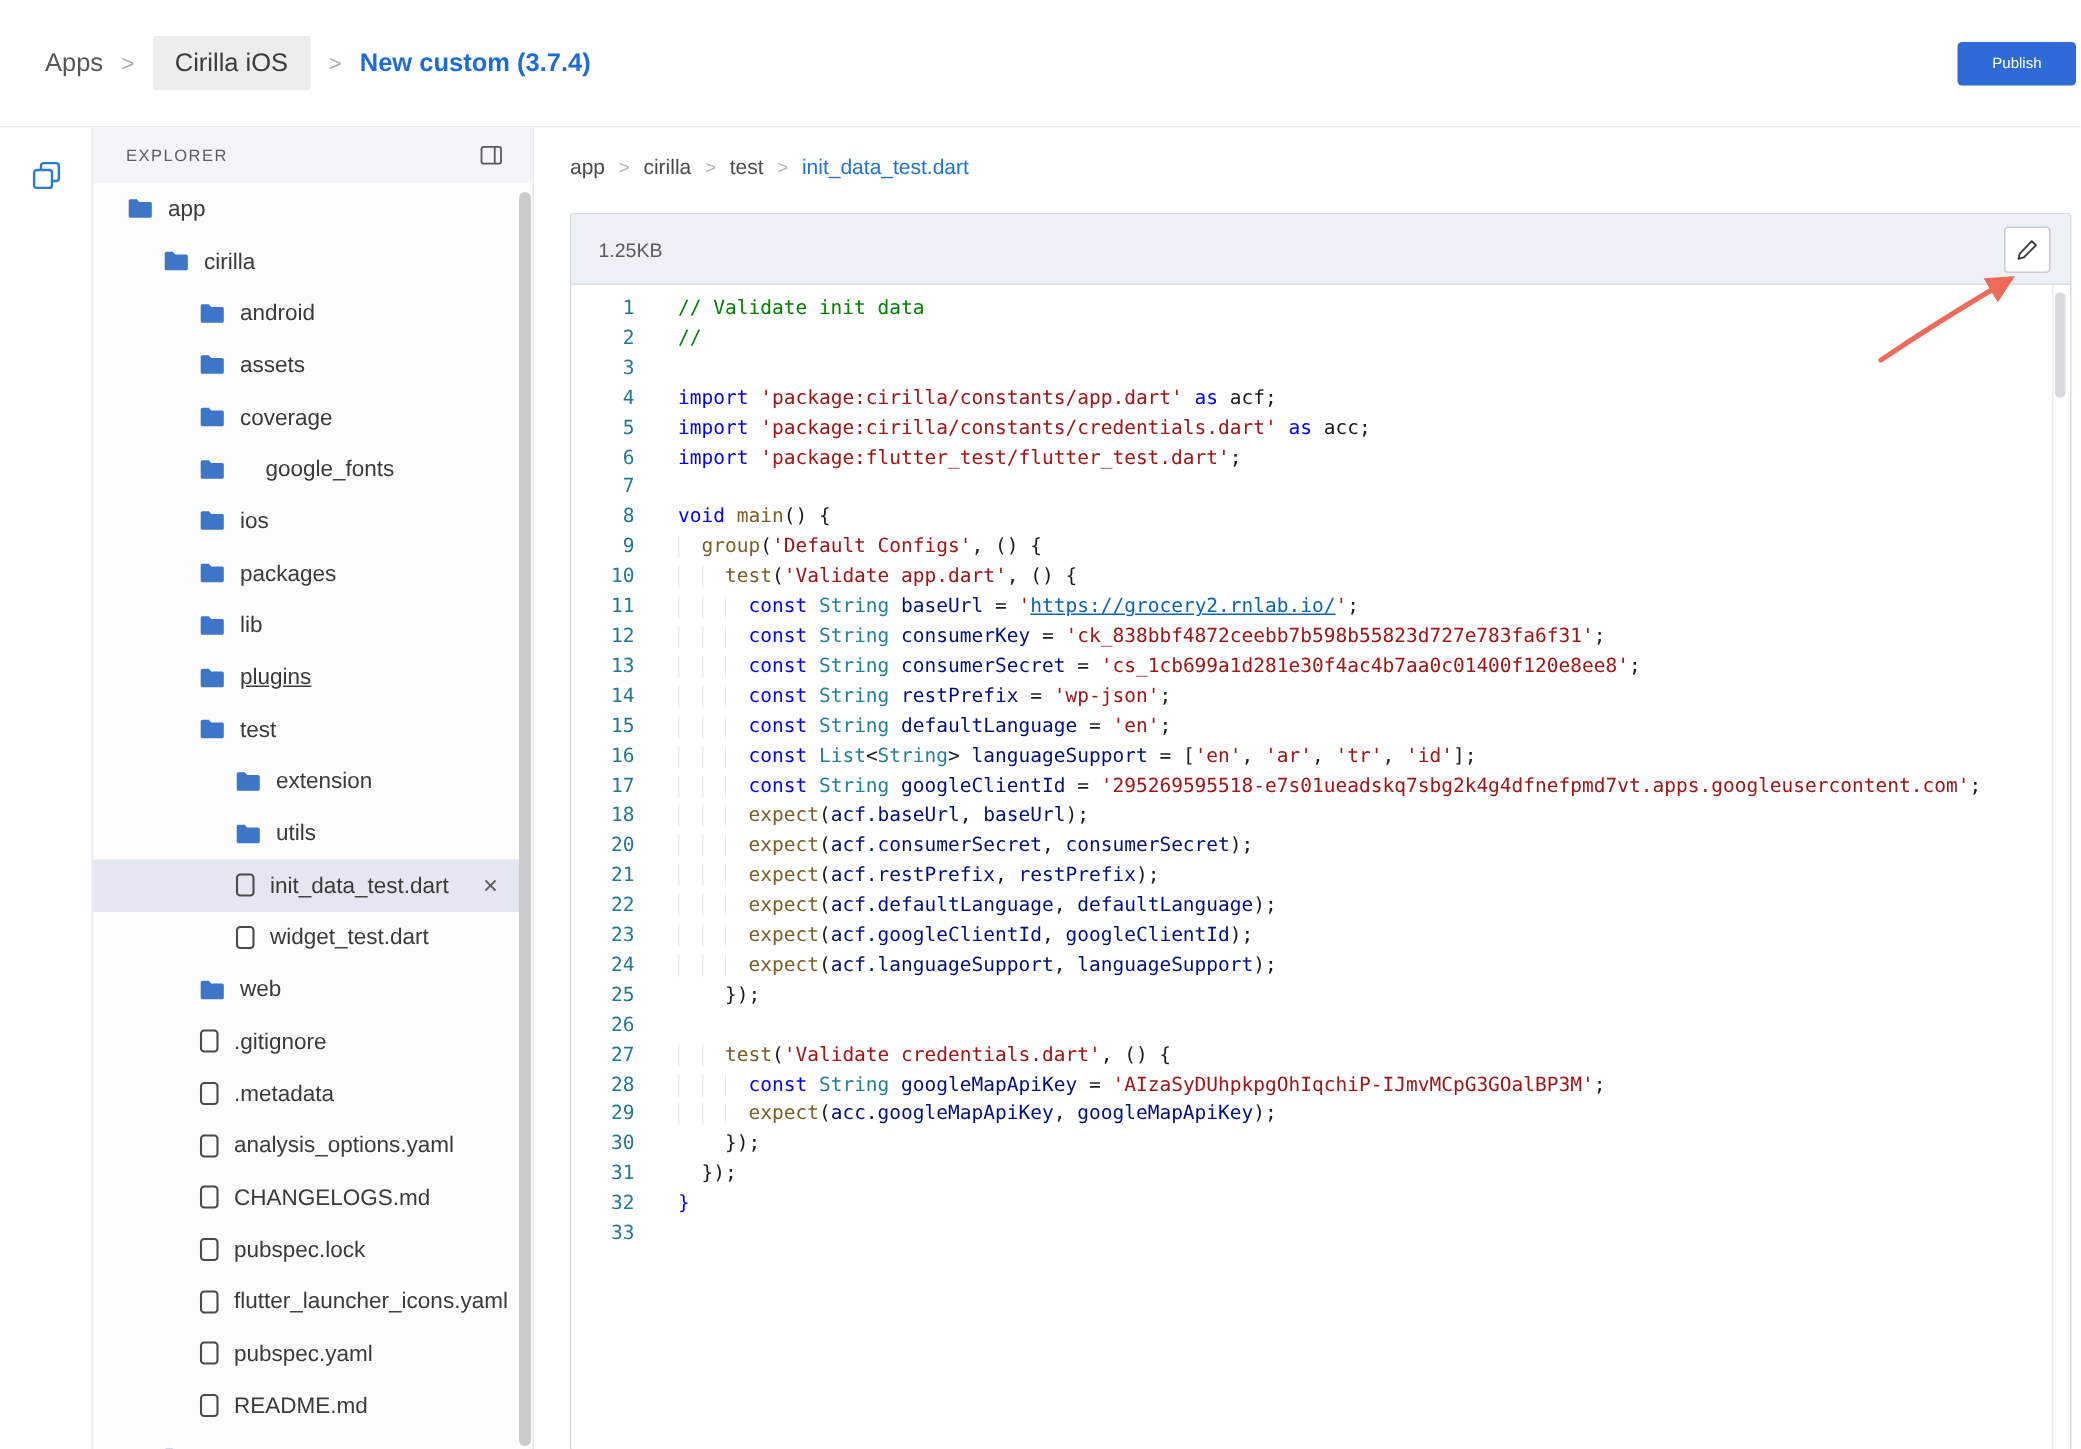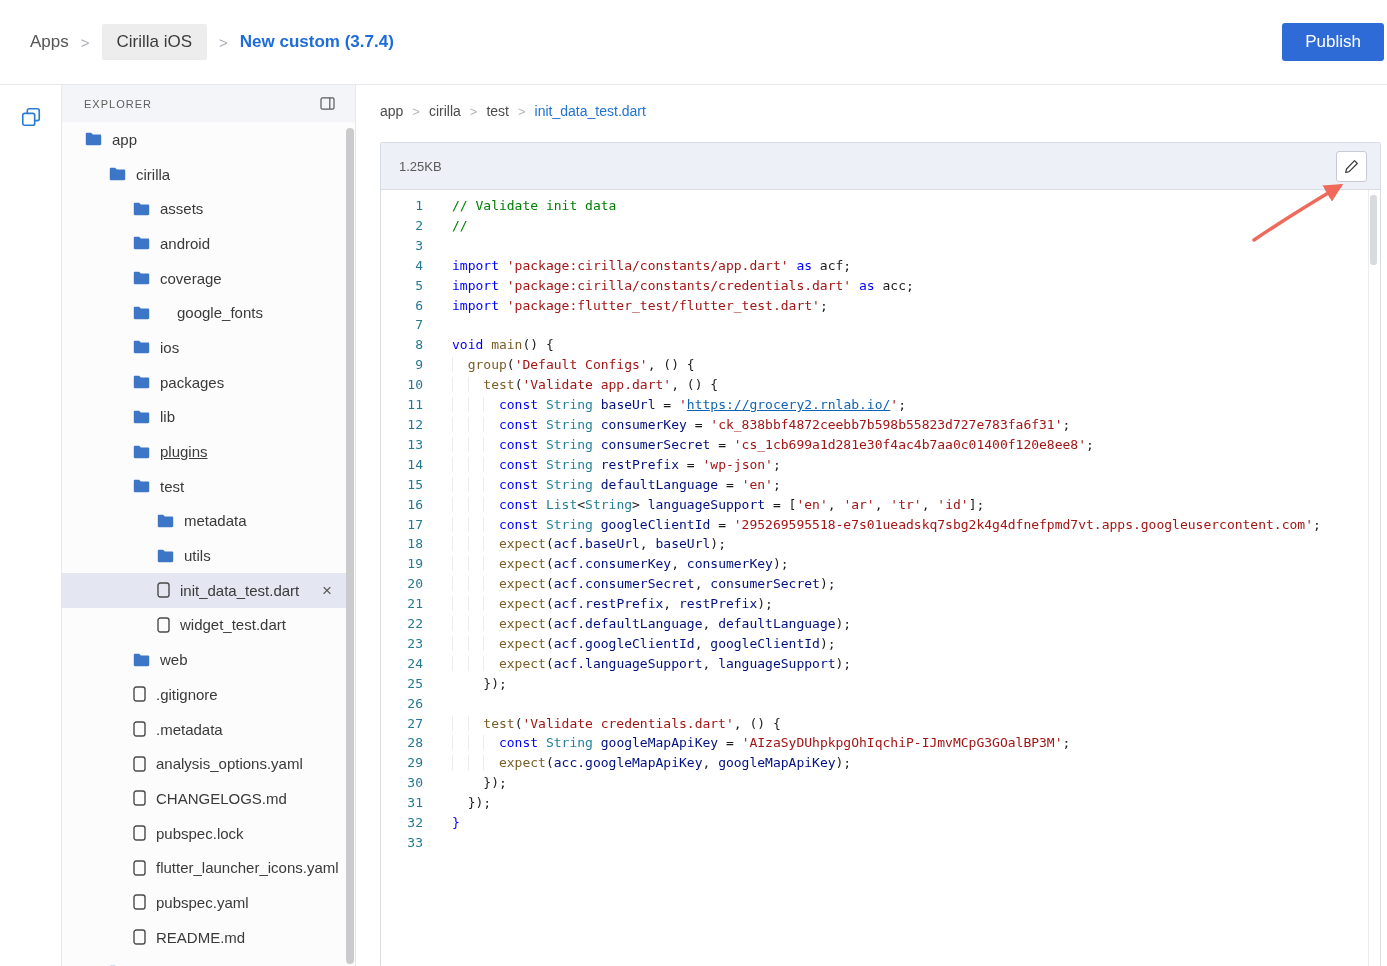--- a/index.html
+++ b/index.html
@@ -16,21 +16,21 @@
     padding: 0 3px 0 30px; background: #fff;
   }
   .breadcrumb { display: flex; align-items: center; font-size: 17px; color: #565656; }
   .crumb { cursor: pointer; }
   .crumb.plain { color: #565656; }
   .crumb.chip { background: #ededee; padding: 8px 15px; color: #3c3c3c; border-radius: 2px; }
   .crumb.accent { color: #1e6cd9; font-weight: 600; }
   .crumb-sep { color: #a9adb3; margin: 0 12px; font-size: 15px; }
   .publish-btn {
     margin-left: auto; background: #2f6bd7; color: #fff; border: none;
-    font-size: 17px; font-family: inherit; padding: 9px 23px; border-radius: 3px; cursor: pointer;
+    font-size: 10px; font-family: inherit; padding: 9px 23px; border-radius: 3px; cursor: pointer;
   }
 
   
   .activity-bar {
     position: absolute; top: 85px; left: 0; width: 62px; bottom: 0;
     border-right: 1px solid #e6e8ee; background: #fff;
   }
   .activity-btn {
     position: absolute; top: 19px; left: 50%; transform: translateX(-50%);
     background: none; border: none; cursor: pointer; padding: 2px;
@@ -154,32 +154,32 @@
         <div class="tree-row" style="padding-left: 47px;">
           <svg class="icon" width="17" height="14" viewBox="0 0 17 14">
             <path d="M0.8 2 C0.8 1.3 1.3 0.8 2 0.8 H6.2 L7.8 2.6 H15 C15.7 2.6 16.2 3.1 16.2 3.8 V12 C16.2 12.7 15.7 13.2 15 13.2 H2 C1.3 13.2 0.8 12.7 0.8 12 Z" fill="#3d76c6"></path>
           </svg>
           <span class="tree-label">cirilla</span>
         </div>
         <div class="tree-row" style="padding-left: 71px;">
           <svg class="icon" width="17" height="14" viewBox="0 0 17 14">
             <path d="M0.8 2 C0.8 1.3 1.3 0.8 2 0.8 H6.2 L7.8 2.6 H15 C15.7 2.6 16.2 3.1 16.2 3.8 V12 C16.2 12.7 15.7 13.2 15 13.2 H2 C1.3 13.2 0.8 12.7 0.8 12 Z" fill="#3d76c6"></path>
           </svg>
+          <span class="tree-label">android</span>
+        </div>
+        <div class="tree-row" style="padding-left: 71px;">
+          <svg class="icon" width="17" height="14" viewBox="0 0 17 14">
+            <path d="M0.8 2 C0.8 1.3 1.3 0.8 2 0.8 H6.2 L7.8 2.6 H15 C15.7 2.6 16.2 3.1 16.2 3.8 V12 C16.2 12.7 15.7 13.2 15 13.2 H2 C1.3 13.2 0.8 12.7 0.8 12 Z" fill="#3d76c6"></path>
+          </svg>
           <span class="tree-label">assets</span>
         </div>
         <div class="tree-row" style="padding-left: 71px;">
           <svg class="icon" width="17" height="14" viewBox="0 0 17 14">
             <path d="M0.8 2 C0.8 1.3 1.3 0.8 2 0.8 H6.2 L7.8 2.6 H15 C15.7 2.6 16.2 3.1 16.2 3.8 V12 C16.2 12.7 15.7 13.2 15 13.2 H2 C1.3 13.2 0.8 12.7 0.8 12 Z" fill="#3d76c6"></path>
           </svg>
-          <span class="tree-label">android</span>
-        </div>
-        <div class="tree-row" style="padding-left: 71px;">
-          <svg class="icon" width="17" height="14" viewBox="0 0 17 14">
-            <path d="M0.8 2 C0.8 1.3 1.3 0.8 2 0.8 H6.2 L7.8 2.6 H15 C15.7 2.6 16.2 3.1 16.2 3.8 V12 C16.2 12.7 15.7 13.2 15 13.2 H2 C1.3 13.2 0.8 12.7 0.8 12 Z" fill="#3d76c6"></path>
-          </svg>
           <span class="tree-label">coverage</span>
         </div>
         <div class="tree-row" style="padding-left: 71px; gap: 27px;">
           <svg class="icon" width="17" height="14" viewBox="0 0 17 14">
             <path d="M0.8 2 C0.8 1.3 1.3 0.8 2 0.8 H6.2 L7.8 2.6 H15 C15.7 2.6 16.2 3.1 16.2 3.8 V12 C16.2 12.7 15.7 13.2 15 13.2 H2 C1.3 13.2 0.8 12.7 0.8 12 Z" fill="#3d76c6"></path>
           </svg>
           <span class="tree-label">google_fonts</span>
         </div>
         <div class="tree-row" style="padding-left: 71px;">
           <svg class="icon" width="17" height="14" viewBox="0 0 17 14">
@@ -208,21 +208,21 @@
         <div class="tree-row" style="padding-left: 71px;">
           <svg class="icon" width="17" height="14" viewBox="0 0 17 14">
             <path d="M0.8 2 C0.8 1.3 1.3 0.8 2 0.8 H6.2 L7.8 2.6 H15 C15.7 2.6 16.2 3.1 16.2 3.8 V12 C16.2 12.7 15.7 13.2 15 13.2 H2 C1.3 13.2 0.8 12.7 0.8 12 Z" fill="#3d76c6"></path>
           </svg>
           <span class="tree-label">test</span>
         </div>
         <div class="tree-row" style="padding-left: 95px;">
           <svg class="icon" width="17" height="14" viewBox="0 0 17 14">
             <path d="M0.8 2 C0.8 1.3 1.3 0.8 2 0.8 H6.2 L7.8 2.6 H15 C15.7 2.6 16.2 3.1 16.2 3.8 V12 C16.2 12.7 15.7 13.2 15 13.2 H2 C1.3 13.2 0.8 12.7 0.8 12 Z" fill="#3d76c6"></path>
           </svg>
-          <span class="tree-label">metadata</span>
+          <span class="tree-label">extension</span>
         </div>
         <div class="tree-row" style="padding-left: 95px; align-items: center;">
           <svg class="icon" width="17" height="14" viewBox="0 0 17 14">
             <path d="M0.8 2 C0.8 1.3 1.3 0.8 2 0.8 H6.2 L7.8 2.6 H15 C15.7 2.6 16.2 3.1 16.2 3.8 V12 C16.2 12.7 15.7 13.2 15 13.2 H2 C1.3 13.2 0.8 12.7 0.8 12 Z" fill="#3d76c6"></path>
           </svg>
           <span class="tree-label">utils</span>
         </div>
         <div class="tree-row selected" style="padding-left: 95px;">
           <svg class="icon" width="13" height="16" viewBox="0 0 13 16">
             <rect x="1" y="1" width="11" height="14" rx="2.2" fill="none" stroke="#4a4a4a" stroke-width="1.4"></rect>
@@ -388,24 +388,20 @@
             </div>
             <div class="code-line">
               <span class="ln">17</span>
               <span class="ct"><span class="ig">  </span><span class="ig">  </span><span class="ig">  </span><span class="tk-kw">const</span><span class="tk-pln"> </span><span class="tk-typ">String</span><span class="tk-pln"> </span><span class="tk-var">googleClientId</span><span class="tk-pln"> = </span><span class="tk-str">'295269595518-e7s01ueadskq7sbg2k4g4dfnefpmd7vt.apps.googleusercontent.com'</span><span class="tk-pln">;</span></span>
             </div>
             <div class="code-line">
               <span class="ln">18</span>
               <span class="ct"><span class="ig">  </span><span class="ig">  </span><span class="ig">  </span><span class="tk-fn">expect</span><span class="tk-pln">(</span><span class="tk-var">acf.baseUrl</span><span class="tk-pln">, </span><span class="tk-var">baseUrl</span><span class="tk-pln">);</span></span>
             </div>
             <div class="code-line">
-              <span class="ln">19</span>
-              <span class="ct"><span class="ig">  </span><span class="ig">  </span><span class="ig">  </span><span class="tk-fn">expect</span><span class="tk-pln">(</span><span class="tk-var">acf.consumerKey</span><span class="tk-pln">, </span><span class="tk-var">consumerKey</span><span class="tk-pln">);</span></span>
-            </div>
-            <div class="code-line">
               <span class="ln">20</span>
               <span class="ct"><span class="ig">  </span><span class="ig">  </span><span class="ig">  </span><span class="tk-fn">expect</span><span class="tk-pln">(</span><span class="tk-var">acf.consumerSecret</span><span class="tk-pln">, </span><span class="tk-var">consumerSecret</span><span class="tk-pln">);</span></span>
             </div>
             <div class="code-line">
               <span class="ln">21</span>
               <span class="ct"><span class="ig">  </span><span class="ig">  </span><span class="ig">  </span><span class="tk-fn">expect</span><span class="tk-pln">(</span><span class="tk-var">acf.restPrefix</span><span class="tk-pln">, </span><span class="tk-var">restPrefix</span><span class="tk-pln">);</span></span>
             </div>
             <div class="code-line">
               <span class="ln">22</span>
               <span class="ct"><span class="ig">  </span><span class="ig">  </span><span class="ig">  </span><span class="tk-fn">expect</span><span class="tk-pln">(</span><span class="tk-var">acf.defaultLanguage</span><span class="tk-pln">, </span><span class="tk-var">defaultLanguage</span><span class="tk-pln">);</span></span>

